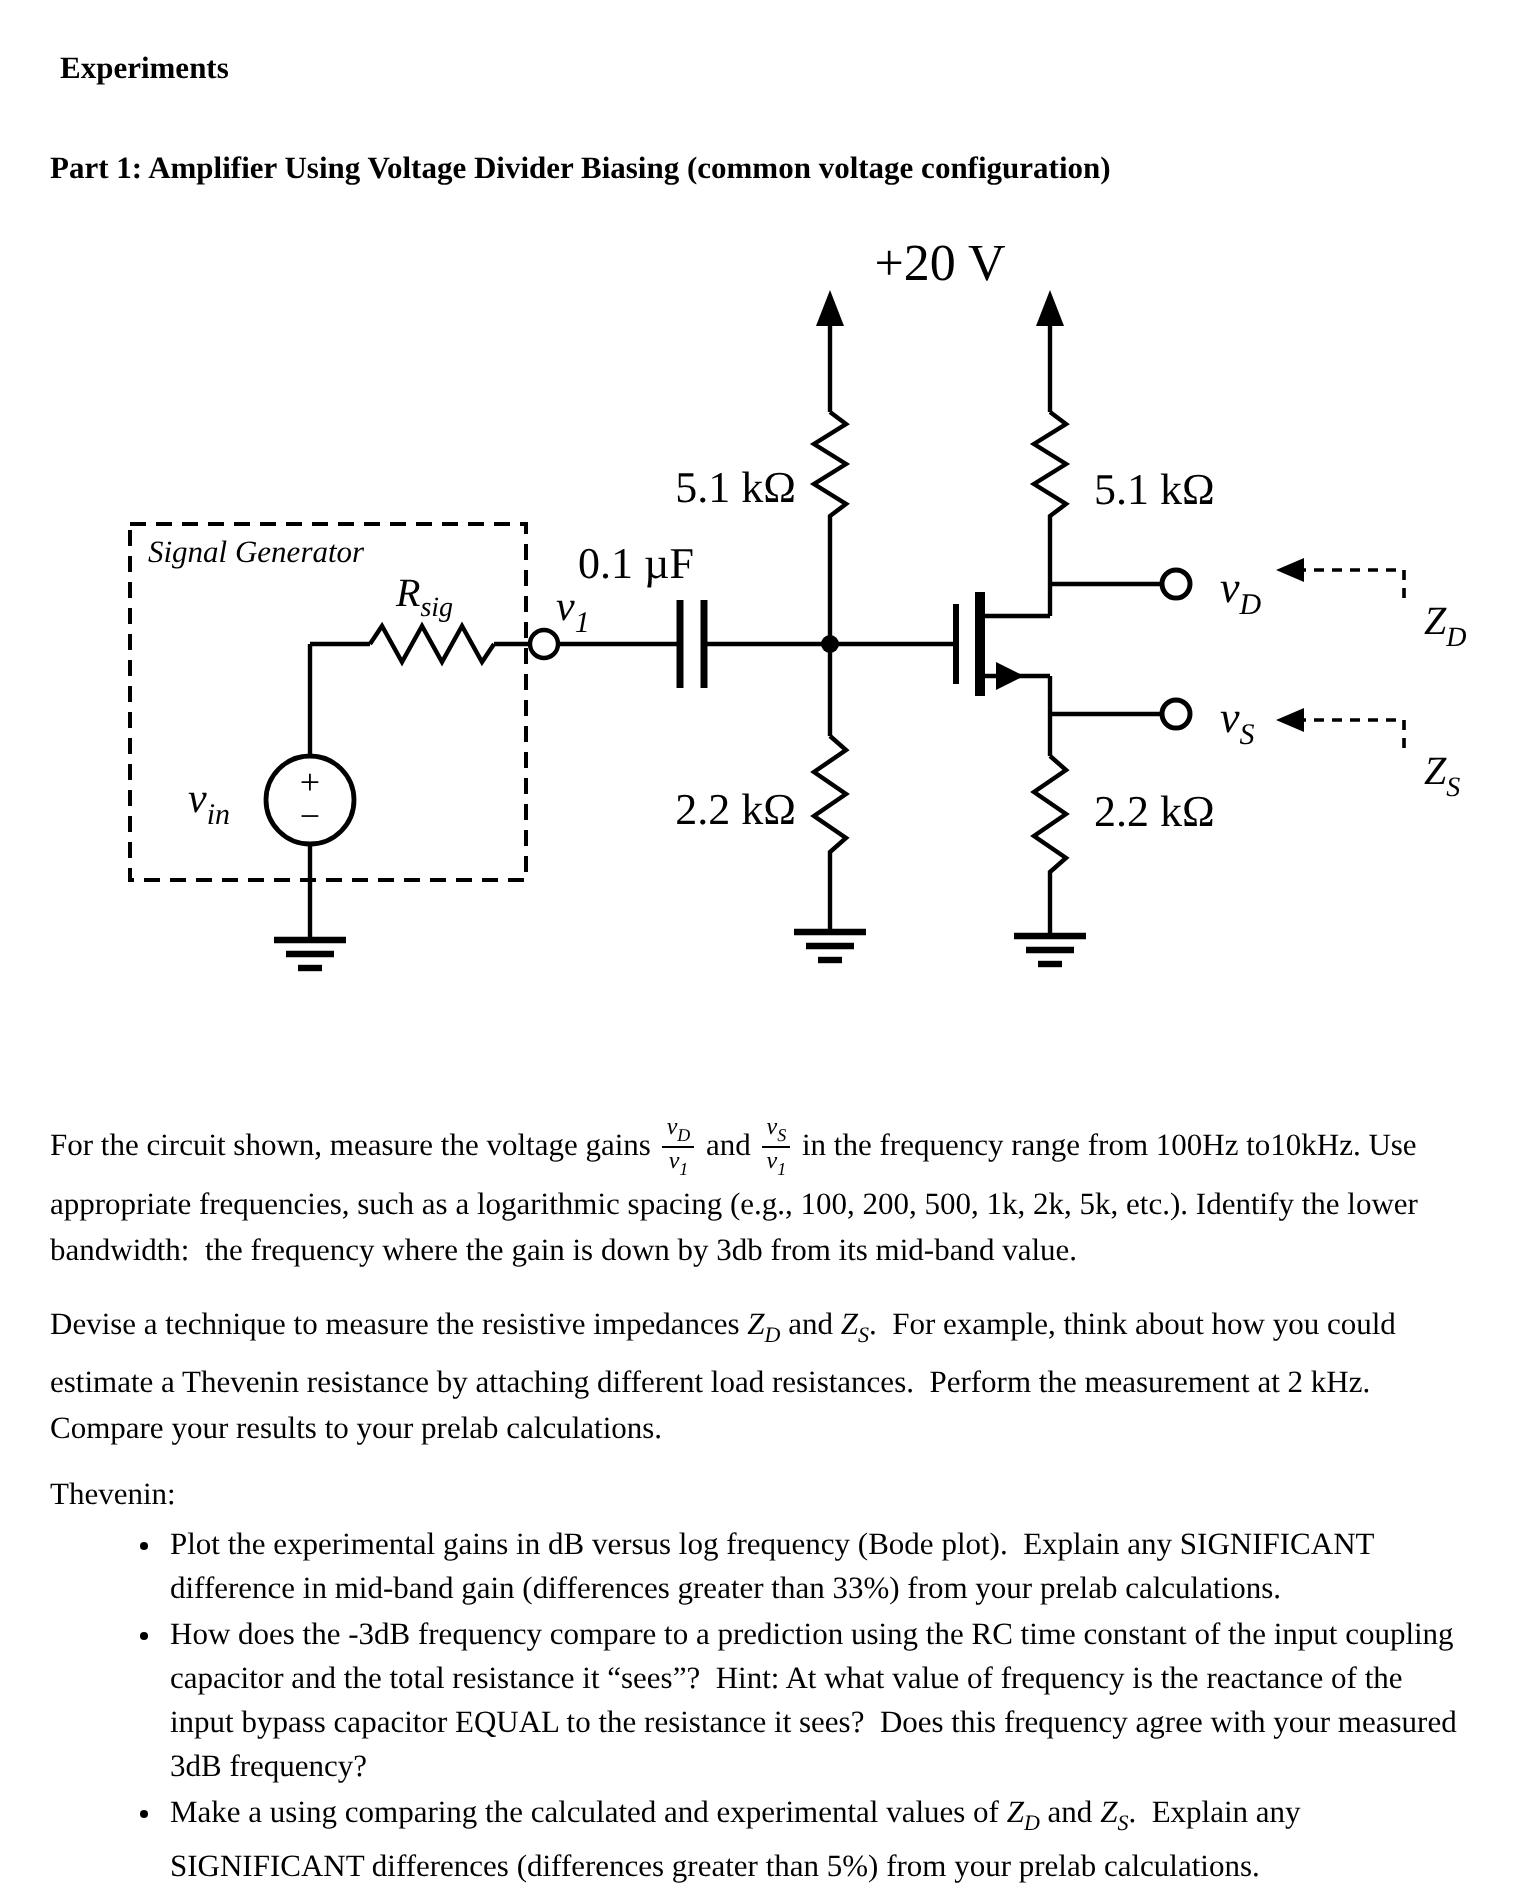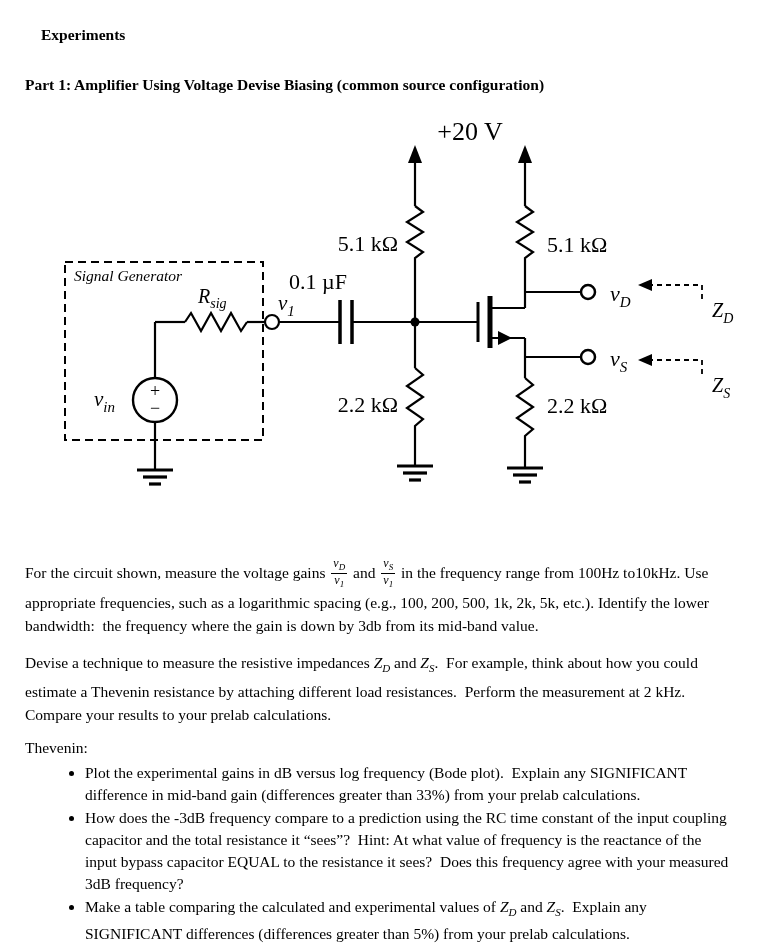--- a/index.html
+++ b/index.html
@@ -19,23 +19,23 @@
   ul.report li span{white-space:pre-wrap}
   .frac{display:inline-block;vertical-align:-0.55em;text-align:center;font-style:italic;line-height:1.1;font-size:12px;margin:0 2px}
   .frac .num{display:block;border-bottom:1px solid #000;padding:0 2px 0}
   .frac .den{display:block;padding-top:0}
   .frac sub{font-size:9px}
   svg text{font-family:"Liberation Serif",serif;fill:#000}
 </style>
 </head>
 <body>
 
-<div class="abs heading" style="left:41px;top:26px">Experiments</div>
+<div class="abs heading" style="left:30px;top:26px">Experiments</div>
 
-<div class="abs heading" style="left:25px;top:76px">Part 1:  Amplifier Using Voltage Devise Biasing (common source configuration)</div>
+<div class="abs heading" style="left:25px;top:76px">Part 1:  Amplifier Using Voltage Divider Biasing (common voltage configuration)</div>
 
 <svg class="abs" style="left:0;top:100px" width="758" height="430" viewBox="0 100 758 430" xmlns="http://www.w3.org/2000/svg">
 
   <g stroke="#000" stroke-width="2.2" fill="none">
 
     <line x1="415" y1="158" x2="415" y2="206"></line>
     <polyline points="415,206 423,212 407,222 423,232 407,242 423,252 415,258 415,266"></polyline>
     <line x1="415" y1="266" x2="415" y2="368"></line>
     <polyline points="415,368 423,375 407,386 423,397 407,408 423,419 415,426 415,432"></polyline>
     <line x1="415" y1="432" x2="415" y2="466"></line>
@@ -123,14 +123,14 @@
 
 <p class="para" style="top:557px"><span>For the circuit shown, measure the voltage gains </span><span class="frac"><span class="num"><span>v</span><sub>D</sub></span><span class="den"><span>v</span><sub>1</sub></span></span><span> and </span><span class="frac"><span class="num"><span>v</span><sub>S</sub></span><span class="den"><span>v</span><sub>1</sub></span></span><span> in the frequency range from 100Hz to10kHz. Use appropriate frequencies, such as a logarithmic spacing (e.g., 100, 200, 500, 1k, 2k, 5k, etc.). Identify the lower bandwidth:  the frequency where the gain is down by 3db from its mid-band value.</span></p>
 
 <p class="para" style="top:651px"><span>Devise a technique to measure the resistive impedances </span><i><span>Z</span><sub>D</sub></i><span> and </span><i><span>Z</span><sub>S</sub></i><span>.  For example, think about how you could estimate a Thevenin resistance by attaching different load resistances.  Perform the measurement at 2 kHz.  Compare your results to your prelab calculations.</span></p>
 
 <p class="para" style="top:736px"><span>Thevenin:</span></p>
 
 <ul class="report" style="top:762px">
   <li><span>Plot the experimental gains in dB versus log frequency (Bode plot).  Explain any SIGNIFICANT difference in mid-band gain (differences greater than 33%) from your prelab calculations.</span></li>
   <li><span>How does the -3dB frequency compare to a prediction using the RC time constant of the input coupling capacitor and the total resistance it “sees”?  Hint: At what value of frequency is the reactance of the input bypass capacitor EQUAL to the resistance it sees?  Does this frequency agree with your measured 3dB frequency?</span></li>
-  <li><span>Make a table comparing the calculated and experimental values of </span><i><span>Z</span><sub>D</sub></i><span> and </span><i><span>Z</span><sub>S</sub></i><span>.  Explain any SIGNIFICANT differences (differences greater than 5%) from your prelab calculations.</span></li>
+  <li><span>Make a using comparing the calculated and experimental values of </span><i><span>Z</span><sub>D</sub></i><span> and </span><i><span>Z</span><sub>S</sub></i><span>.  Explain any SIGNIFICANT differences (differences greater than 5%) from your prelab calculations.</span></li>
 </ul>
 
 </body></html>

